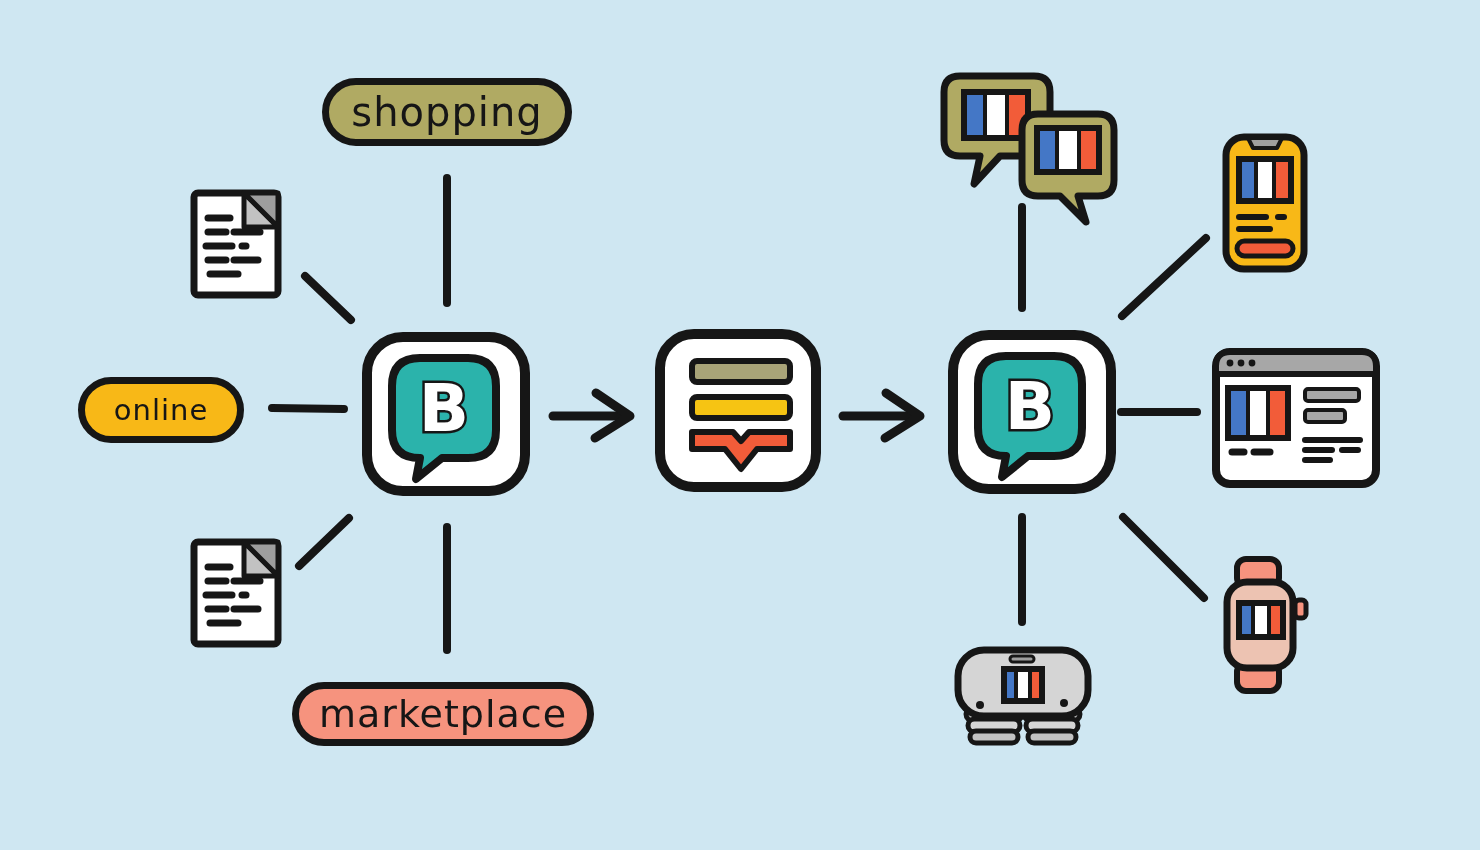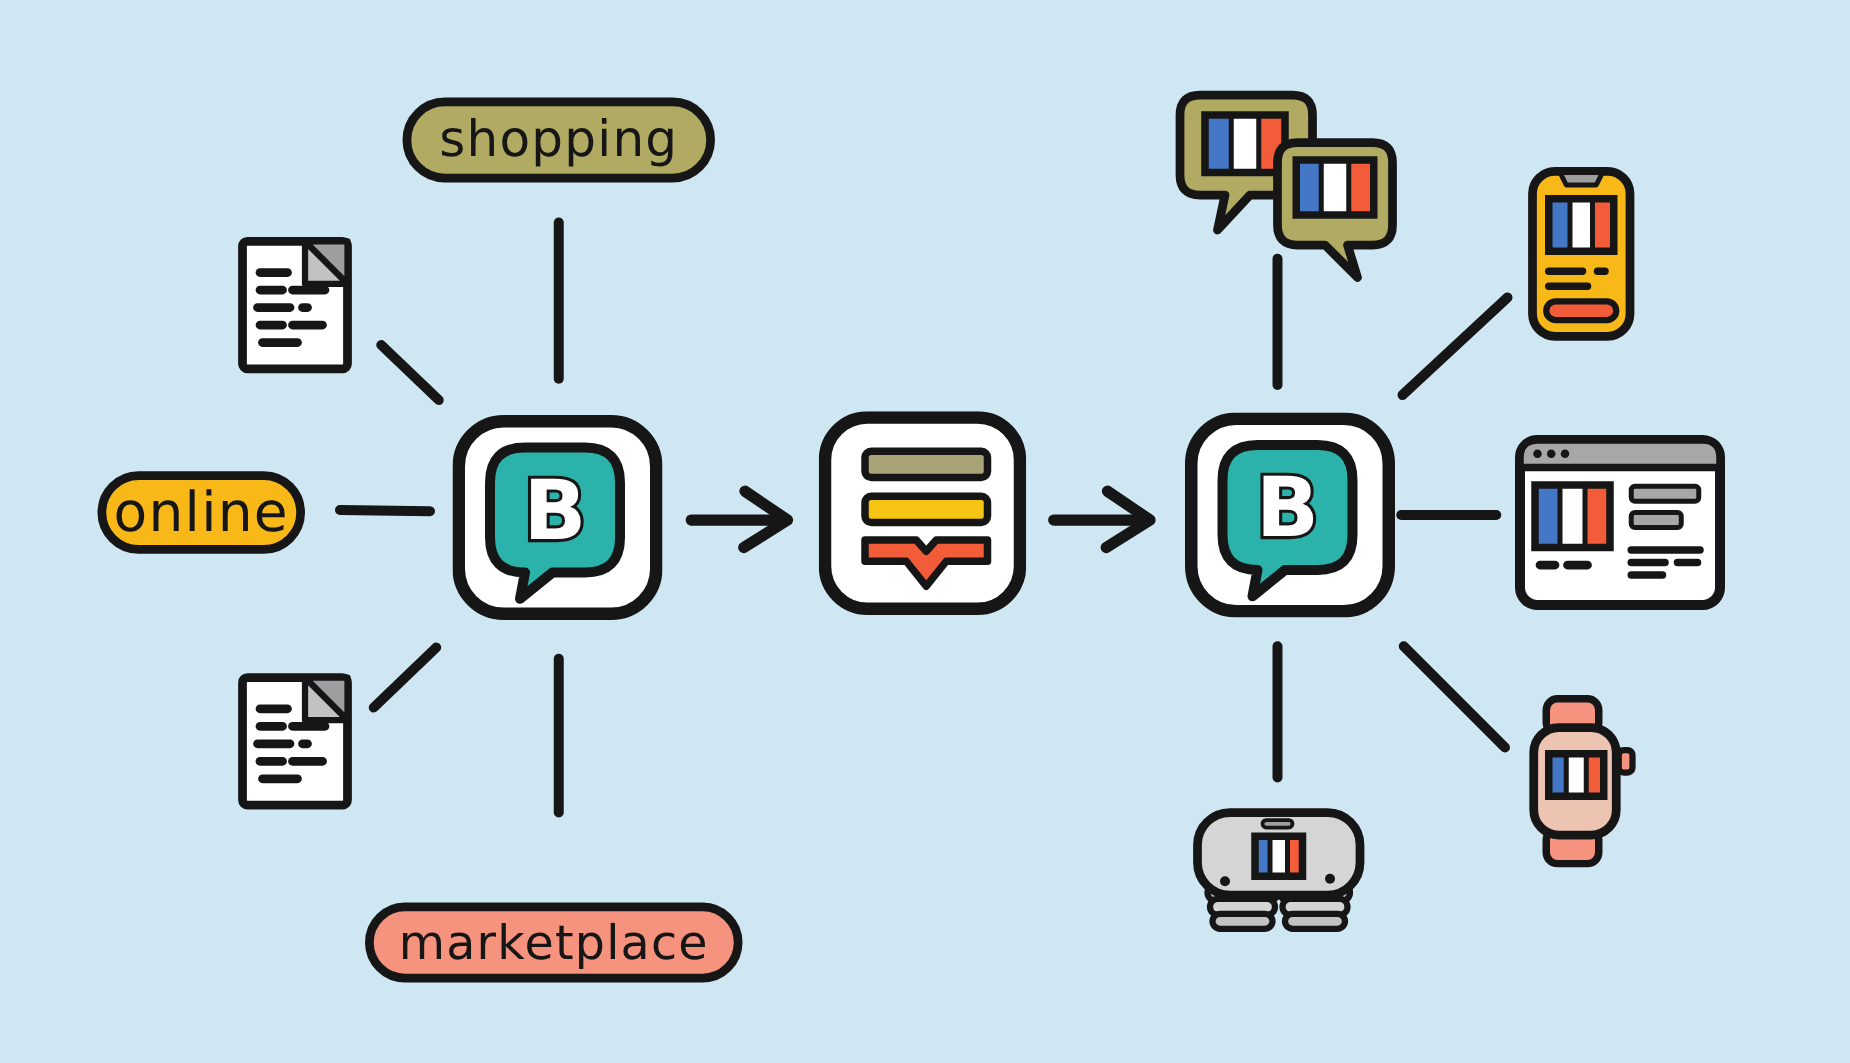--- a/index.html
+++ b/index.html
@@ -5,21 +5,21 @@
   html,body{margin:0;padding:0;background:#eef4f8;}
   #canvas{position:relative;width:1480px;height:850px;background:var(--background);
           font-family:"DejaVu Sans",sans-serif;overflow:hidden;}
   .abs{position:absolute;}
   svg{display:block;}
   .pill{display:flex;align-items:center;justify-content:center;
         border:7px solid var(--ink);border-radius:999px;color:var(--ink);
         font-weight:normal;letter-spacing:1px;box-sizing:border-box;}
   .pill-olive{background:var(--olive);}
   .pill-yellow{background:var(--yellow);}
-  .pill-salmon{background:var(--salmon);margin-top:40px;}
+  .pill-salmon{background:var(--salmon);}
 </style>
 </head>
 <body>
 
 <div id="canvas">
 
   <svg class="abs" style="left:0;top:0" width="1480" height="850" viewBox="0 0 1480 850">
     <g fill="none" stroke="var(--ink)" stroke-width="8" stroke-linecap="round" stroke-linejoin="round">
       <path d="M447 178 L447 303"></path>
       <path d="M305 276 L351 320"></path>
@@ -38,21 +38,21 @@
       <g stroke-width="9">
         <path d="M843 416 L910 416"></path>
         <polyline points="886,393 920,416 885,438"></polyline>
       </g>
     </g>
   </svg>
 
   <div class="abs pill pill-olive" style="left:322px;top:78px;width:250px;height:68px;font-size:40px">
     <span>shopping</span>
   </div>
-  <div class="abs pill pill-yellow" style="left:78px;top:377px;width:166px;height:66px;font-size:44px">
+  <div class="abs pill pill-yellow" style="left:78px;top:377px;width:166px;height:66px;font-size:29px">
     <span>online</span>
   </div>
   <div class="abs pill pill-salmon" style="left:292px;top:682px;width:302px;height:64px;font-size:38px">
     <span>marketplace</span>
   </div>
 
   <svg class="abs" style="left:188px;top:188px" width="96" height="112" viewBox="0 0 96 112">
     <rect x="6" y="5" width="84" height="102" rx="4" fill="var(--white)" stroke="var(--ink)" stroke-width="7" stroke-linejoin="round"></rect>
     <polygon points="56,5 90,39 56,39" fill="var(--gray-mid)" stroke="var(--ink)" stroke-width="5" stroke-linejoin="round"></polygon>
     <polygon points="56,5 90,5 90,39" fill="var(--gray-dark)" stroke="var(--ink)" stroke-width="5" stroke-linejoin="round"></polygon>

